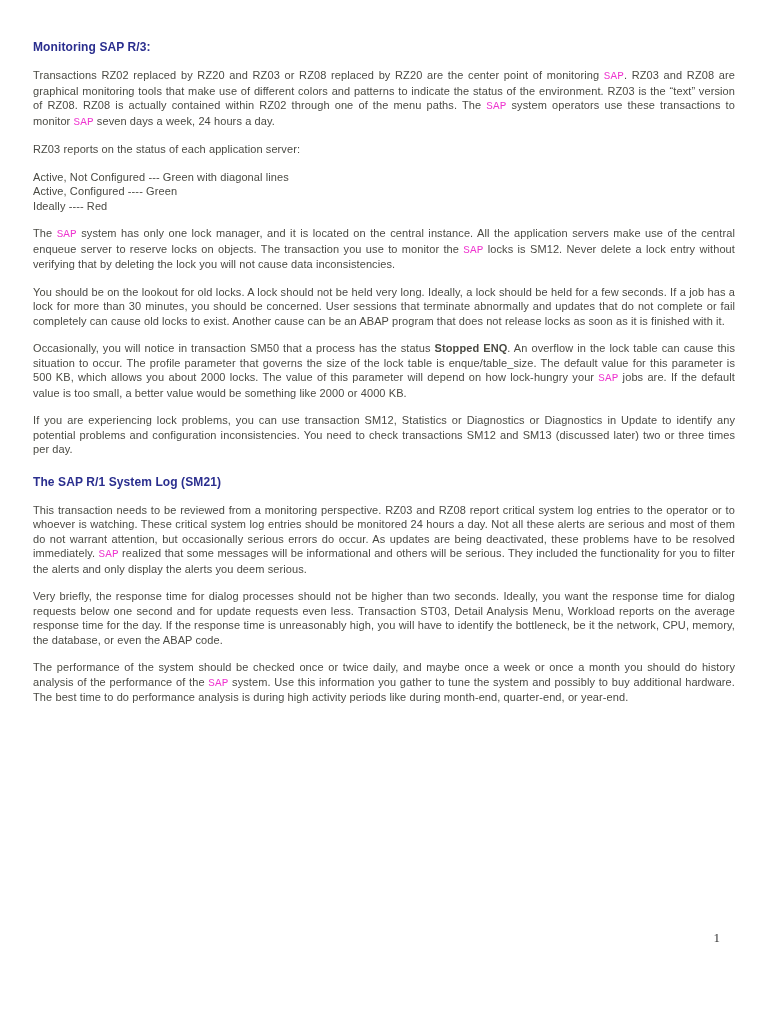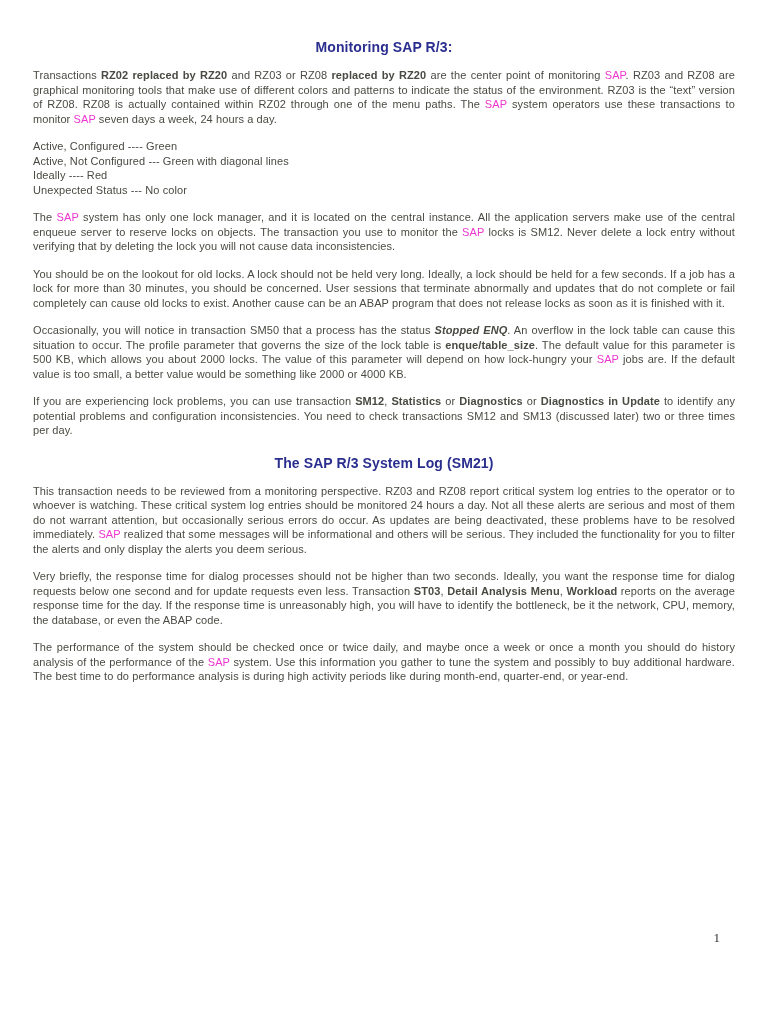--- a/index.html
+++ b/index.html
@@ -27,51 +27,51 @@
     text-align: justify;
     margin: 13px 0;
   }
   .line {
     text-align: left;
     margin: 0;
   }
   .heading {
     color: var(--heading-color, #2a2e8e);
     font-weight: bold;
-    font-size: 14px;
+    font-size: 12px;
     line-height: 15px;
     margin: 18px 0 13px 0;
-    text-align: center;
+    text-align: left;
   }
   .heading.first { margin-top: 0; }
-  .rb  { font-weight: bold; }
-  .rbi { font-weight: bold; font-style: italic; }
-  .rsap { color: var(--sap-color, #ee35cf); }
+  .rb  { font-weight: normal; }
+  .rbi { font-weight: bold; }
+  .rsap { color: var(--sap-color, #ee35cf); font-family: Liberation Mono, monospace; }
   .pagenum {
     position: absolute;
     top: 930px; right: 48px;
     font-family: "Liberation Serif", serif;
     font-size: 13px;
     color: #333333;
   }
 </style>
 </head>
 <body>
 
 <div class="page">
   <div class="content">
     <div class="heading first"><span>Monitoring SAP R/3:</span></div>
     <div class="para"><span>Transactions </span><span class="rb">RZ02 replaced by RZ20</span><span> and RZ03 or RZ08 </span><span class="rb">replaced by RZ20</span><span> are the center point of monitoring </span><span class="rsap">SAP</span><span>. RZ03 and RZ08 are graphical monitoring tools that make use of different colors and patterns to indicate the status of the environment. RZ03 is the “text” version of RZ08. RZ08 is actually contained within RZ02 through one of the menu paths. The </span><span class="rsap">SAP</span><span> system operators use these transactions to monitor </span><span class="rsap">SAP</span><span> seven days a week, 24 hours a day.</span></div>
+    <div class="para"><span>RZ03 reports on the status of each application server:</span></div>
+    <div class="line"><span>Active, Not Configured --- Green with diagonal lines</span></div>
     <div class="line"><span>Active, Configured ---- Green</span></div>
-    <div class="line"><span>Active, Not Configured --- Green with diagonal lines</span></div>
     <div class="line"><span>Ideally ---- Red</span></div>
-    <div class="line"><span>Unexpected Status --- No color</span></div>
     <div class="para"><span>The </span><span class="rsap">SAP</span><span> system has only one lock manager, and it is located on the central instance. All the application servers make use of the central enqueue server to reserve locks on objects. The transaction you use to monitor the </span><span class="rsap">SAP</span><span> locks is SM12. Never delete a lock entry without verifying that by deleting the lock you will not cause data inconsistencies.</span></div>
     <div class="para"><span>You should be on the lookout for old locks. A lock should not be held very long. Ideally, a lock should be held for a few seconds. If a job has a lock for more than 30 minutes, you should be concerned. User sessions that terminate abnormally and updates that do not complete or fail completely can cause old locks to exist. Another cause can be an ABAP program that does not release locks as soon as it is finished with it.</span></div>
     <div class="para"><span>Occasionally, you will notice in transaction SM50 that a process has the status </span><span class="rbi">Stopped ENQ</span><span>. An overflow in the lock table can cause this situation to occur. The profile parameter that governs the size of the lock table is </span><span class="rb">enque/table_size</span><span>. The default value for this parameter is 500 KB, which allows you about 2000 locks. The value of this parameter will depend on how lock-hungry your </span><span class="rsap">SAP</span><span> jobs are. If the default value is too small, a better value would be something like 2000 or 4000 KB.</span></div>
     <div class="para"><span>If you are experiencing lock problems, you can use transaction </span><span class="rb">SM12</span><span>, </span><span class="rb">Statistics</span><span> or </span><span class="rb">Diagnostics</span><span> or </span><span class="rb">Diagnostics in Update</span><span> to identify any potential problems and configuration inconsistencies. You need to check transactions SM12 and SM13 (discussed later) two or three times per day.</span></div>
-    <div class="heading"><span>The SAP R/3 System Log (SM21)</span></div>
+    <div class="heading"><span>The SAP R/1 System Log (SM21)</span></div>
     <div class="para"><span>This transaction needs to be reviewed from a monitoring perspective. RZ03 and RZ08 report critical system log entries to the operator or to whoever is watching. These critical system log entries should be monitored 24 hours a day. Not all these alerts are serious and most of them do not warrant attention, but occasionally serious errors do occur. As updates are being deactivated, these problems have to be resolved immediately. </span><span class="rsap">SAP</span><span> realized that some messages will be informational and others will be serious. They included the functionality for you to filter the alerts and only display the alerts you deem serious.</span></div>
     <div class="para"><span>Very briefly, the response time for dialog processes should not be higher than two seconds. Ideally, you want the response time for dialog requests below one second and for update requests even less. Transaction </span><span class="rb">ST03</span><span>, </span><span class="rb">Detail Analysis Menu</span><span>, </span><span class="rb">Workload</span><span> reports on the average response time for the day. If the response time is unreasonably high, you will have to identify the bottleneck, be it the network, CPU, memory, the database, or even the ABAP code.</span></div>
     <div class="para"><span>The performance of the system should be checked once or twice daily, and maybe once a week or once a month you should do history analysis of the performance of the </span><span class="rsap">SAP</span><span> system. Use this information you gather to tune the system and possibly to buy additional hardware. The best time to do performance analysis is during high activity periods like during month-end, quarter-end, or year-end.</span></div>
   </div>
   <div class="pagenum">1</div>
 </div>
 
 </body></html>

